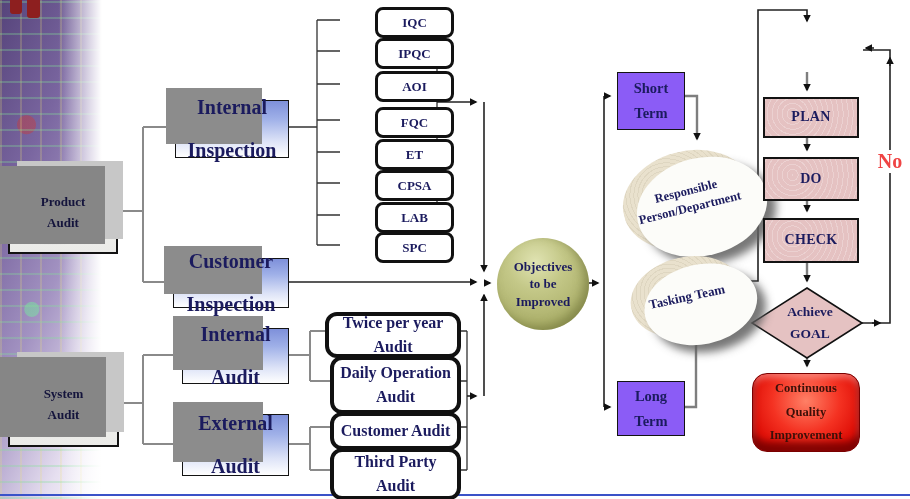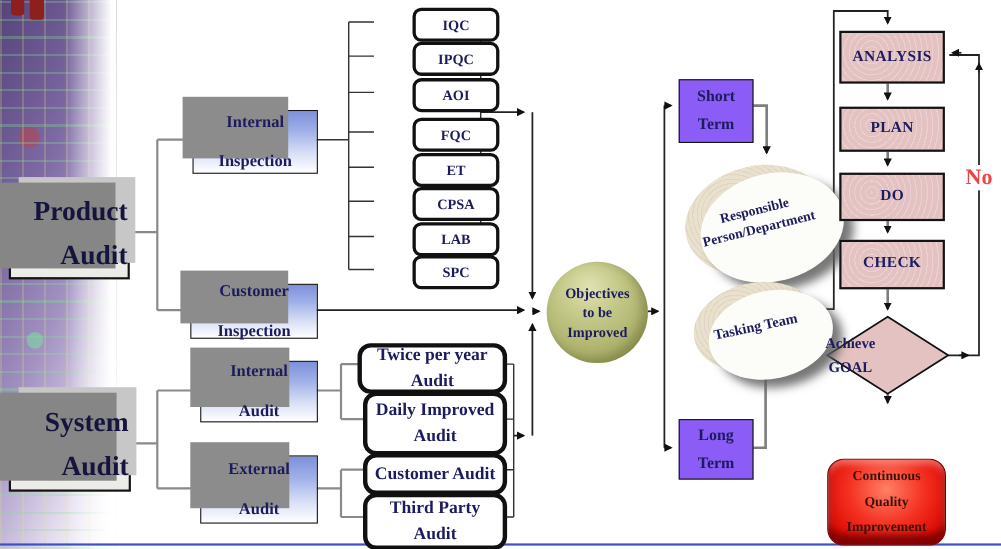--- a/index.html
+++ b/index.html
@@ -13,49 +13,49 @@
       repeating-linear-gradient(90deg, rgba(235,225,120,0.22) 0 2px, transparent 2px 20px),
       radial-gradient(circle at 30% 62%, rgba(120,230,160,0.5) 0 7px, transparent 8px),
       radial-gradient(circle at 55% 80%, rgba(240,230,120,0.5) 0 6px, transparent 7px),
       radial-gradient(circle at 25% 25%, rgba(200,60,60,0.45) 0 9px, transparent 10px),
       linear-gradient(115deg,#55437a 0%,#7a66a0 30%,#a393c2 55%,#e6dff0 82%,#ffffff 100%);}
   .pcb-bar{position:absolute;background:#8d1f1f;border-radius:0 0 3px 3px;}
   .bottom-rule{position:absolute;left:0;top:494px;width:910px;height:2px;background:#3a52c8;}
   
   .box{position:absolute;display:flex;flex-direction:column;justify-content:center;align-items:center;
        text-align:center;font-weight:bold;color:#1b1b5e;z-index:2;line-height:1.35;}
-  .marble{border:2px solid #131313;font-size:25px;line-height:1.6;color:#14143c;
+  .marble{border:2px solid #131313;font-size:13px;line-height:1.6;color:#14143c;
     background-image:
       radial-gradient(ellipse 46px 12px at 25% 22%, #cdcdd2 0%, transparent 65%),
       radial-gradient(ellipse 34px 10px at 75% 45%, #d6d6da 0%, transparent 65%),
       radial-gradient(ellipse 50px 14px at 40% 80%, #c9c9ce 0%, transparent 65%),
-      linear-gradient(#f4f4f1,#ebebe8); align-items: flex-end;}
+      linear-gradient(#f4f4f1,#ebebe8);}
   .marble::before{content:"";position:absolute;left:7px;top:-13px;width:100%;height:100%;
       background:#c7c7c7;z-index:-1;}
   .marble::after{content:"";position:absolute;left:-11px;top:-8px;width:100%;height:100%;
       background:#868686;z-index:-1;}
-  .blue{border:1px solid #131313;font-size:15px;
+  .blue{border:1px solid #131313;font-size:20px;
     background:linear-gradient(180deg,#7e90da 0%,#9fb0e8 32%,#dde3f7 72%,#ffffff 100%);gap:16px;}
   .blue::before{content:"";position:absolute;left:-10px;top:-13px;width:86%;height:100%;
     background:#8c8c8c;z-index:-1;}
   .qcbox{border:3px solid #111;border-radius:8px;background:#fff;font-size:13px;margin-left:35px;}
   .rbox{border:4px solid #111;border-radius:12px;background:#fff;font-size:16px;line-height:1.5;}
   .cyan{border:1px solid #131313;background:#8b5cf6;font-size:14.5px;line-height:1.7;}
   .pink{border:2px solid #131313;background:#e5c2c2;font-size:14px;letter-spacing:.3px;
     background-image:repeating-radial-gradient(circle at 30% 40%, rgba(255,255,255,0.25) 0 1px, transparent 1px 5px);}
   .olive{border-radius:50%;font-size:13px;line-height:1.35;
     background:radial-gradient(circle at 42% 26%, #e0e3b2 0%, #c4c888 32%, #b2b672 62%, #9aa052 100%);
     box-shadow:inset -5px -4px 10px rgba(105,110,55,0.55);}
   .oval{border-radius:50%;background:#e9e1cd;font-size:12.5px;line-height:1.4;
     background-image:repeating-radial-gradient(circle at 35% 40%, rgba(150,140,110,0.13) 0 1px, transparent 1px 4px);}
   .oval::after{content:"";position:absolute;inset:0;transform:translate(12px,10px);border-radius:50%;
     background:#fcfcf9;box-shadow:7px 9px 9px rgba(95,95,95,0.85);z-index:-1;}
   .red{border-radius:15px;border:1px solid #7a0000;color:#3c0f08;font-size:12.5px;line-height:1.9;
     background:radial-gradient(ellipse at 50% 35%, #ff8066 0%, #f43222 45%, #e01008 75%, #b00505 100%);
-    box-shadow:inset 0 -9px 7px rgba(115,0,0,0.85), inset 0 4px 6px rgba(255,255,255,0.35);margin-top:44px;}
+    box-shadow:inset 0 -9px 7px rgba(115,0,0,0.85), inset 0 4px 6px rgba(255,255,255,0.35);}
   .diamond-label{background:transparent;font-size:13.5px;line-height:1.6;}
   .no-label{position:absolute;left:872px;top:150px;width:36px;z-index:3;background:#fff;
     text-align:center;font-weight:bold;font-size:20px;color:#ef4444;}
   svg.wires{position:absolute;left:0;top:0;z-index:1;}
 </style>
 </head>
 <body>
 
 <div id="stage">
 
@@ -160,21 +160,21 @@
   </div>
   <div class="box blue" style="left:182px;top:414px;width:105px;height:60px;text-align:right;">
     <span>External</span>
     <span>Audit</span>
   </div>
 
   <div class="box rbox" style="left:325px;top:312px;width:128px;height:38px;">
     <span>Twice per year Audit</span>
   </div>
   <div class="box rbox" style="left:330px;top:356px;width:123px;height:50px;">
-    <span>Daily Improved</span>
+    <span>Daily Operation</span>
     <span>Audit</span>
   </div>
   <div class="box rbox" style="left:330px;top:412px;width:123px;height:30px;">
     <span>Customer Audit</span>
   </div>
   <div class="box rbox" style="left:330px;top:448px;width:123px;height:44px;">
     <span>Third Party</span>
     <span>Audit</span>
   </div>
 
@@ -194,34 +194,31 @@
   </div>
 
   <div class="box oval" style="left:622px;top:151px;width:132px;height:98px;transform:rotate(-14deg);">
     <span>Responsible</span>
     <span>Person/Department</span>
   </div>
   <div class="box oval" style="left:630px;top:257px;width:114px;height:80px;transform:rotate(-12deg);font-size:13px;">
     <span>Tasking Team</span>
   </div>
 
-  <div class="box pink" style="left:763px;top:28px;width:92px;height:44px;">
-    <span>ANALYSIS</span>
-  </div>
   <div class="box pink" style="left:763px;top:97px;width:92px;height:37px;">
     <span>PLAN</span>
   </div>
   <div class="box pink" style="left:763px;top:157px;width:92px;height:40px;">
     <span>DO</span>
   </div>
   <div class="box pink" style="left:763px;top:218px;width:92px;height:41px;">
     <span>CHECK</span>
   </div>
 
-  <div class="box diamond-label" style="left:728px;top:300px;width:90px;height:46px;">
+  <div class="box diamond-label" style="left:765px;top:300px;width:90px;height:46px;">
     <span>Achieve</span>
     <span>GOAL</span>
   </div>
   <div class="no-label">No</div>
 
   <div class="box red" style="left:752px;top:373px;width:106px;height:77px;">
     <span>Continuous</span>
     <span>Quality</span>
     <span>Improvement</span>
   </div>

